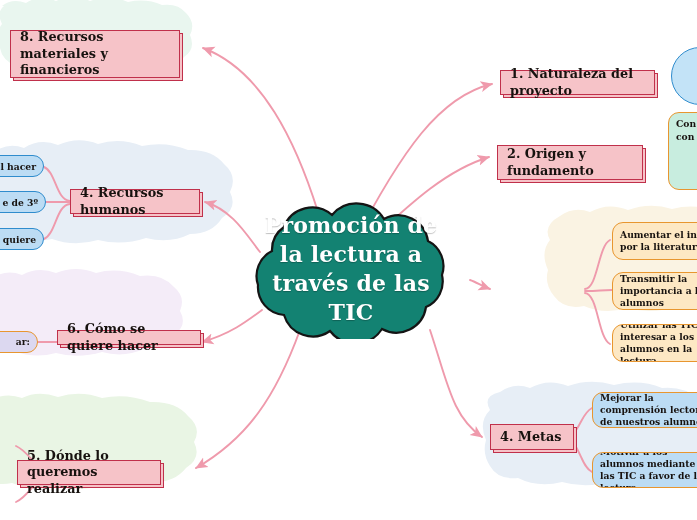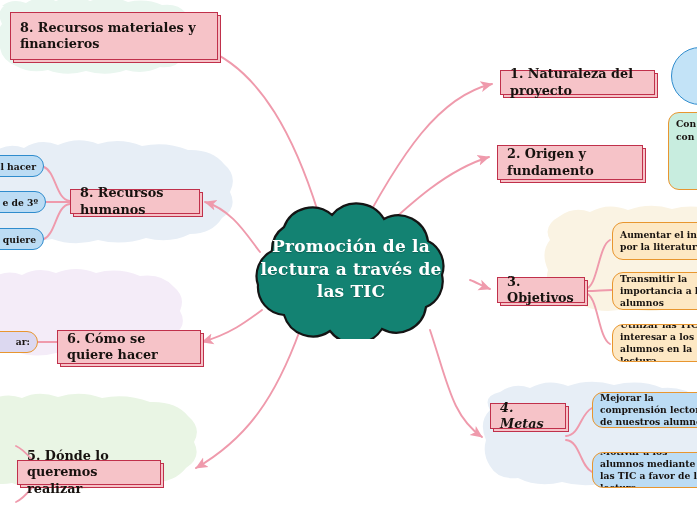--- a/index.html
+++ b/index.html
@@ -19,21 +19,21 @@
     position:absolute;
     left:222px;top:199px;
     width:258px;height:140px;
   }
   #central-label{
     position:absolute;
     left:0;top:0;width:258px;height:140px;
     display:flex;align-items:center;justify-content:center;
     text-align:center;
     color:#ffffff;
-    font-size:17px;
+    font-size:22px;
     font-weight:bold;
     line-height:1.32;
     letter-spacing:.2px;
     padding:0 34px;
     box-sizing:border-box;
     text-shadow:0 1px 1px rgba(0,0,0,.25);
   }
 
   
   .topic{
@@ -163,49 +163,46 @@
   <div id="central-node">
     <svg viewBox="0 0 258 140" style="position:absolute;left:0;top:0;width:258px;height:140px;">
       <path d="M62 28 a30 30 0 0 1 48 -12 a32 32 0 0 1 52 4 a30 30 0 0 1 44 22
                a28 28 0 0 1 14 34 a28 28 0 0 1 -16 32 a30 30 0 0 1 -44 22
                a32 32 0 0 1 -52 2 a30 30 0 0 1 -46 -16 a28 28 0 0 1 -26 -30
                a28 28 0 0 1 14 -34 a28 28 0 0 1 12 -24 Z" fill="#138272" stroke="#141414" stroke-width="2.2"></path>
     </svg>
     <div id="central-label">Promoción de la lectura a través de las TIC</div>
   </div>
 
-  <div class="topic" style="left:10px;top:12px;width:208px;height:48px;">
+  <div class="topic" style="left:10px;top:30px;width:170px;height:48px;">
     <span>8.  Recursos materiales y financieros</span>
   </div>
 
   <div class="topic" style="left:70px;top:189px;width:130px;height:25px;">
-    <span>8. Recursos humanos</span>
-  </div>
-
-  <div class="topic" style="left:57px;top:330px;width:144px;height:34px;justify-content:flex-end;">
+    <span>4. Recursos humanos</span>
+  </div>
+
+  <div class="topic" style="left:57px;top:330px;width:144px;height:15px;justify-content:flex-end;">
     <span>6. Cómo se quiere hacer</span>
   </div>
 
   <div class="topic" style="left:17px;top:460px;width:144px;height:25px;">
     <span>5. Dónde lo queremos realizar</span>
   </div>
 
   <div class="topic" style="left:500px;top:70px;width:155px;height:25px;">
     <span>1. Naturaleza del proyecto</span>
   </div>
 
   <div class="topic" style="left:497px;top:145px;width:146px;height:35px;">
     <span>2. Origen y fundamento</span>
   </div>
 
-  <div class="topic" style="left:497px;top:277px;width:88px;height:26px;">
-    <span>3. Objetivos</span>
-  </div>
-
-  <div class="topic" style="left:490px;top:403px;width:76px;height:26px;font-style:italic;">
+
+  <div class="topic" style="left:490px;top:424px;width:84px;height:26px;">
     <span>4. Metas</span>
   </div>
 
   <div class="child cream" style="left:612px;top:222px;width:122px;height:38px;">
     <span>Aumentar el interés por la literatura</span>
   </div>
   <div class="child cream" style="left:612px;top:272px;width:122px;height:38px;">
     <span>Transmitir la importancia a los alumnos</span>
   </div>
   <div class="child cream" style="left:612px;top:324px;width:122px;height:38px;">

